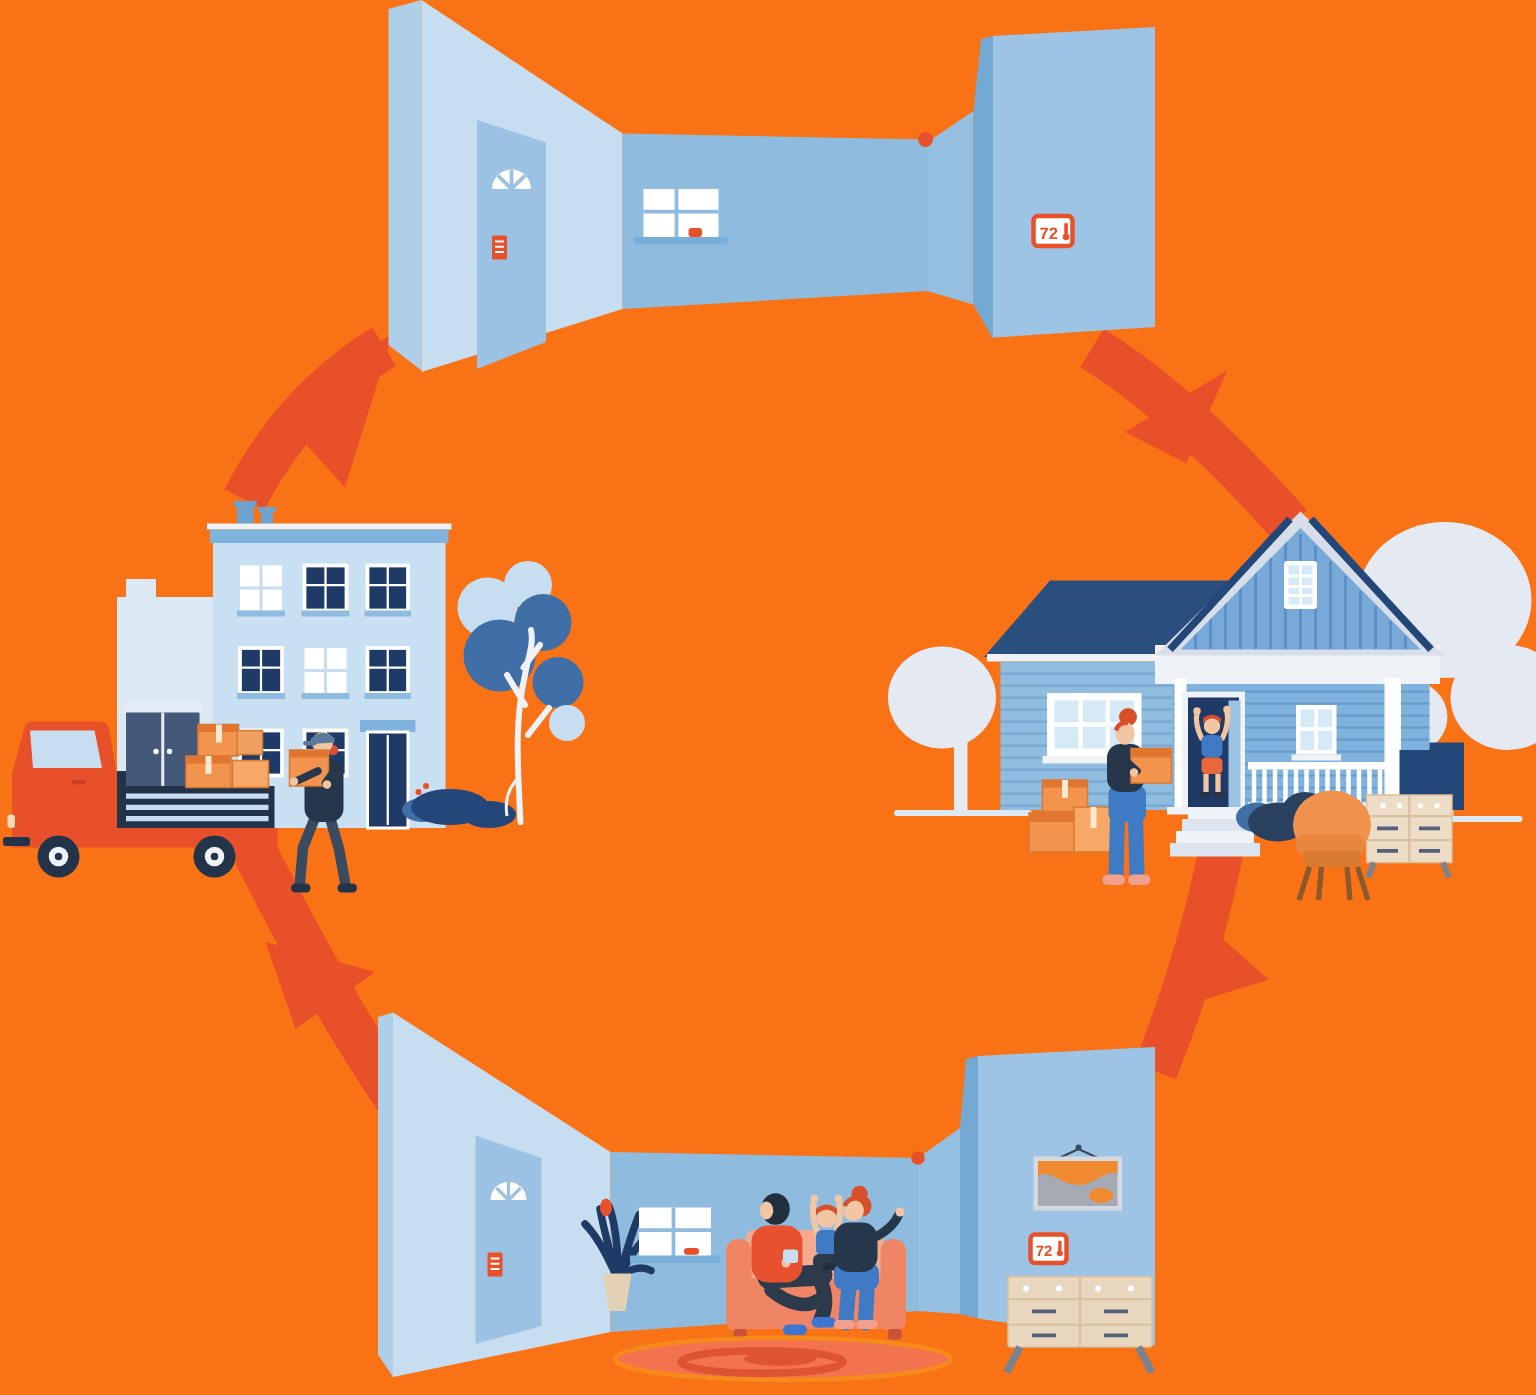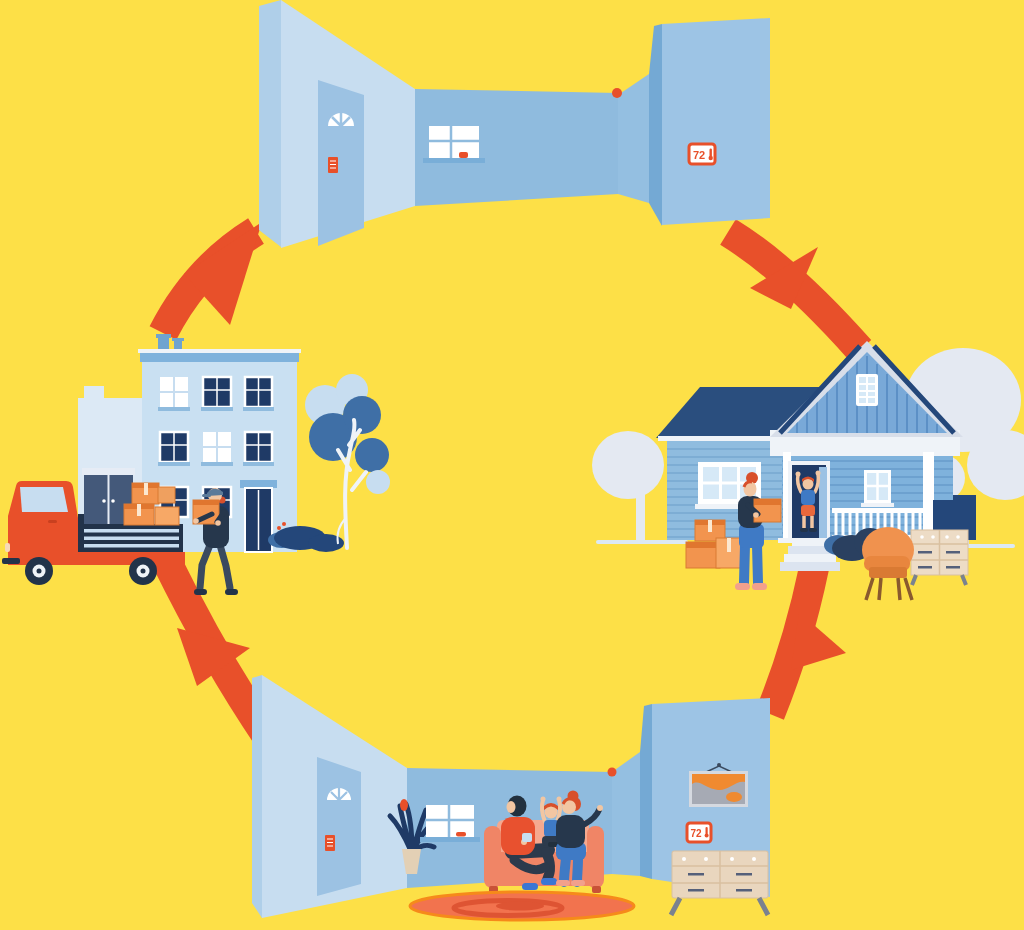--- a/index.html
+++ b/index.html
@@ -1,16 +1,16 @@
 <!DOCTYPE html>
 <html><head>
 <meta charset="utf-8">
 <style>
   html,body{margin:0;padding:0;background:#000;}
-  .stage{position:relative;width:1024px;height:930px;background:#fde047;overflow:hidden;}
+  .stage{position:relative;width:1024px;height:930px;background:#f97316;overflow:hidden;}
   svg{display:block;width:1024px;height:930px;}
   .thermo-text{font-family:"Liberation Sans","DejaVu Sans",sans-serif;font-weight:bold;fill:#E8502A;}
 </style>
 </head>
 <body>
 
 <div class="stage">
 <svg viewBox="0 0 1024 930" xmlns="http://www.w3.org/2000/svg">
   <defs>
     <clipPath id="gclip">

